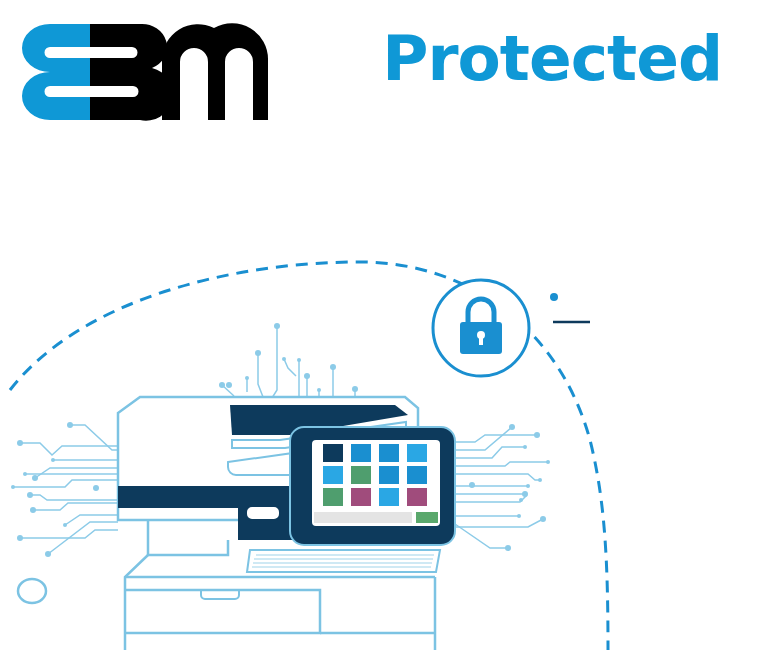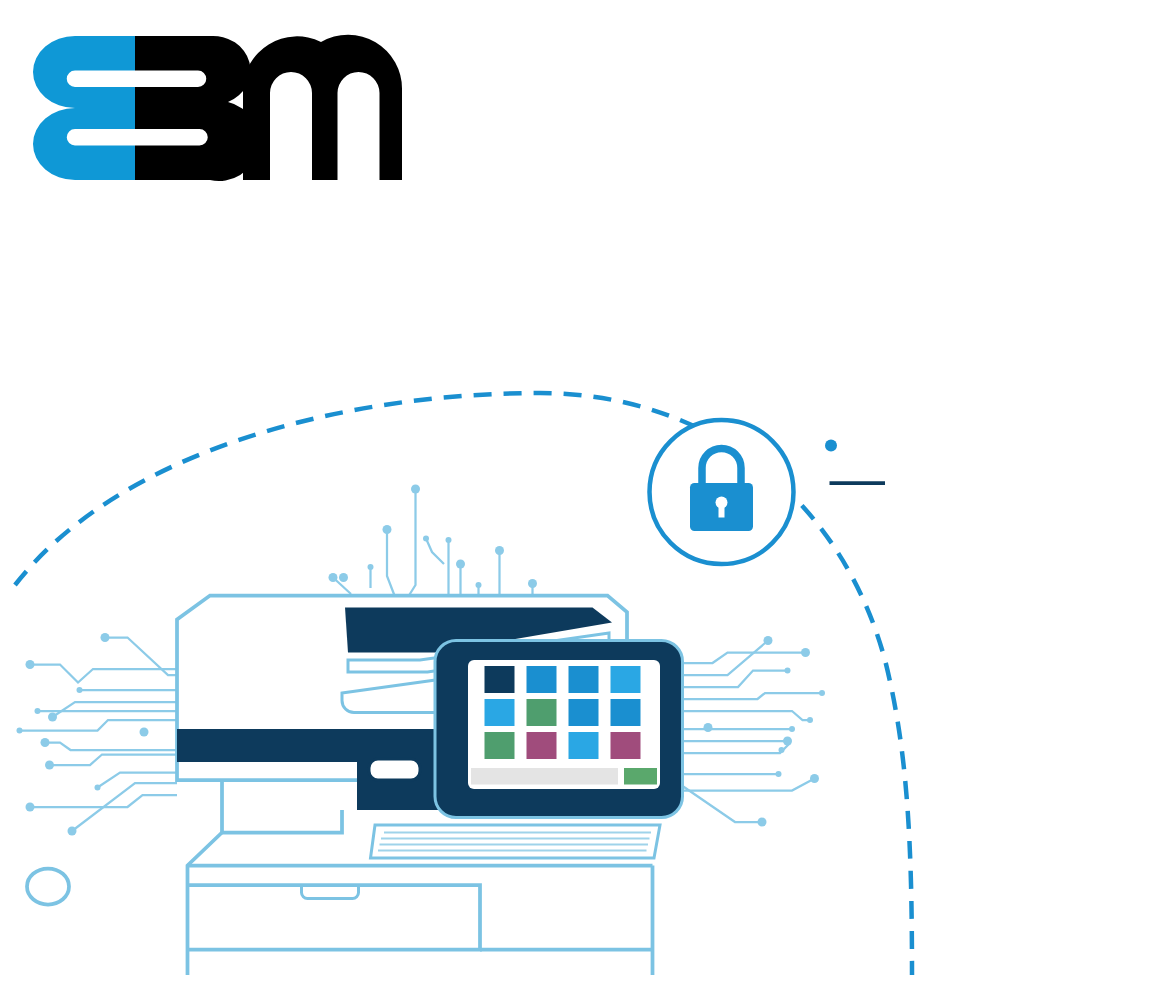--- a/index.html
+++ b/index.html
@@ -156,13 +156,14 @@
   </g>
 </svg>
 
 <svg class="logo" viewBox="0 0 250 100" xmlns="http://www.w3.org/2000/svg">
   <path d="M70 2 H30 a28 24 0 0 0 0 48 a28 24 0 0 0 0 48 H70 V75 H30 a5 5 0 0 1 0 -11 H70 V36 H30 a5 5 0 0 1 0 -11 H70 Z" fill="#0f98d6"></path>
   <path d="M70 2 H120 a25 23 0 0 1 12 44 a26 26 0 0 1 -12 52 H70 V75 H113 a5 5 0 0 0 0 -11 H70 V36 H112 a5 5 0 0 0 0 -11 H70 Z" fill="#000"></path>
   <path d="M142 98 V38 a36 36 0 0 1 52 -32 a36 36 0 0 1 54 32 V98 H233 V40 a14 14 0 0 0 -28 0 V98 H188 V40 a14 14 0 0 0 -28 0 V98 Z" fill="#000"></path>
 </svg>
 
 <div class="title">
+  <span>Protected</span>
 </div>
 
 </body></html>

